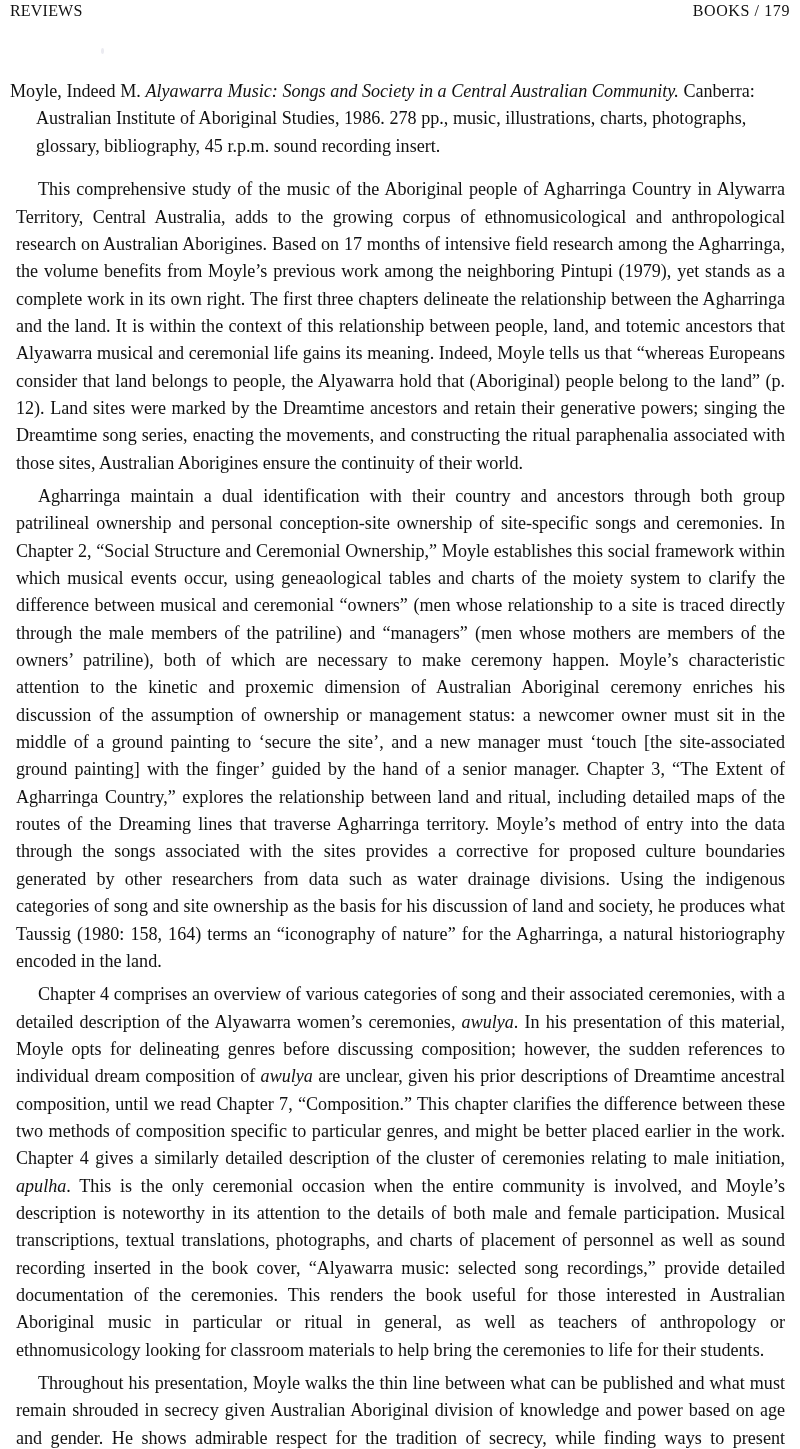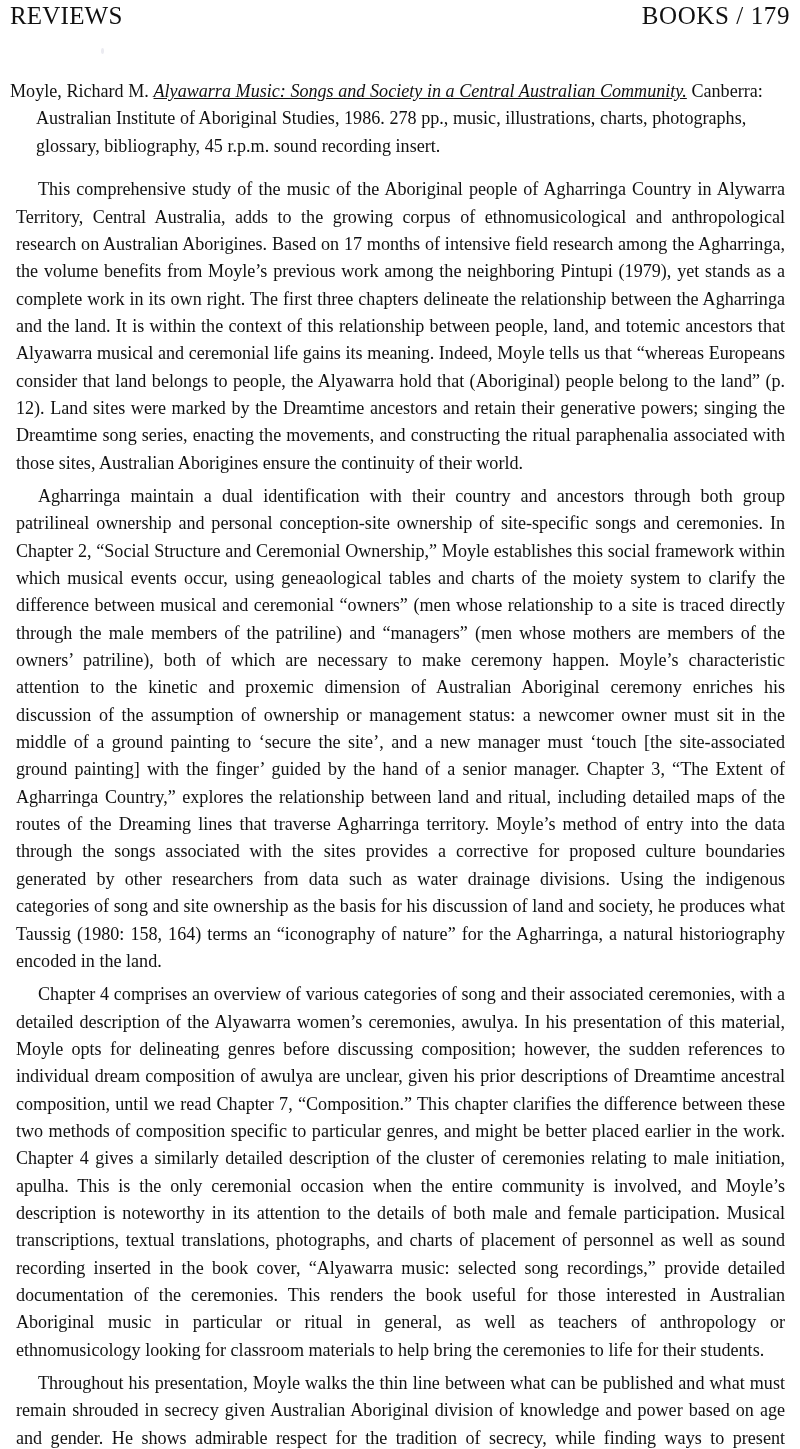--- a/index.html
+++ b/index.html
@@ -30,21 +30,21 @@
 
   
   .running-head {
     position: absolute;
     left: 10px;
     top: 2px;
     width: 780px;
     display: flex;
     justify-content: space-between;
     align-items: flex-start;
-    font-size: 25px;
+    font-size: 16px;
     letter-spacing: 0.2px;
     line-height: 1.15;
   }
   .running-head .rh-left,
   .running-head .rh-right {
     white-space: nowrap;
     font-variant: normal;
   }
   .running-head .rh-right {
     letter-spacing: 0.6px;
@@ -63,34 +63,34 @@
     font-size: 18.1px;
     line-height: 27.4px;
     text-align: left;
     margin: 0 0 16px 0;
     padding-left: 26px;
     text-indent: -26px;
     word-spacing: 0.1px;
   }
   .citation .it {
     font-style: italic;
-    text-decoration: underline;
   }
 
   
   .para {
     font-size: 18.1px;
     line-height: 27.35px;
     text-align: justify;
     text-justify: inter-word;
     margin: 6px;
     text-indent: 22px;
     hyphens: manual;
   }
   .para .it {
+    font-style: italic;
   }
   
   .para.last {
     margin-bottom: 0;
   }
 
   
   .scan-speck {
     position: absolute;
     left: 101px;
@@ -110,21 +110,21 @@
   <div class="scan-speck"></div>
 
   <div class="running-head">
     <span class="rh-left">REVIEWS</span>
     <span class="rh-right">BOOKS / 179</span>
   </div>
 
   <div class="column">
 
     <p class="citation">
-      <span>Moyle, Richard M.</span>
+      <span>Moyle, Indeed M.</span>
       <span class="it">Alyawarra Music: Songs and Society in a Central Australian Community.</span>
       <span>Canberra: Australian Institute of Aboriginal Studies, 1986. 278 pp., music, illustrations, charts, photographs, glossary, bibliography, 45 r.p.m. sound recording insert.</span>
     </p>
 
     <p class="para">
       <span>This comprehensive study of the music of the Aboriginal people of Agharringa Country in Alywarra Territory, Central Australia, adds to the growing corpus of ethnomusicological and anthropological research on Australian Aborigines. Based on 17 months of intensive field research among the Agharringa, the volume benefits from Moyle’s previous work among the neighboring Pintupi (1979), yet stands as a complete work in its own right. The first three chapters delineate the relationship between the Agharringa and the land. It is within the context of this relationship between people, land, and totemic ancestors that Alyawarra musical and ceremonial life gains its meaning. Indeed, Moyle tells us that “whereas Europeans consider that land belongs to people, the Alyawarra hold that (Aboriginal) people belong to the land” (p. 12). Land sites were marked by the Dreamtime ancestors and retain their generative powers; singing the Dreamtime song series, enacting the movements, and constructing the ritual paraphenalia associated with those sites, Australian Aborigines ensure the continuity of their world.</span>
     </p>
 
     <p class="para">
       <span>Agharringa maintain a dual identification with their country and ancestors through both group patrilineal ownership and personal conception-site ownership of site-specific songs and ceremonies. In Chapter 2, “Social Structure and Ceremonial Ownership,” Moyle establishes this social framework within which musical events occur, using geneaological tables and charts of the moiety system to clarify the difference between musical and ceremonial “owners” (men whose relationship to a site is traced directly through the male members of the patriline) and “managers” (men whose mothers are members of the owners’ patriline), both of which are necessary to make ceremony happen. Moyle’s characteristic attention to the kinetic and proxemic dimension of Australian Aboriginal ceremony enriches his discussion of the assumption of ownership or management status: a newcomer owner must sit in the middle of a ground painting to ‘secure the site’, and a new manager must ‘touch [the site-associated ground painting] with the finger’ guided by the hand of a senior manager. Chapter 3, “The Extent of Agharringa Country,” explores the relationship between land and ritual, including detailed maps of the routes of the Dreaming lines that traverse Agharringa territory. Moyle’s method of entry into the data through the songs associated with the sites provides a corrective for proposed culture boundaries generated by other researchers from data such as water drainage divisions. Using the indigenous categories of song and site ownership as the basis for his discussion of land and society, he produces what Taussig (1980: 158, 164) terms an “iconography of nature” for the Agharringa, a natural historiography encoded in the land.</span>

